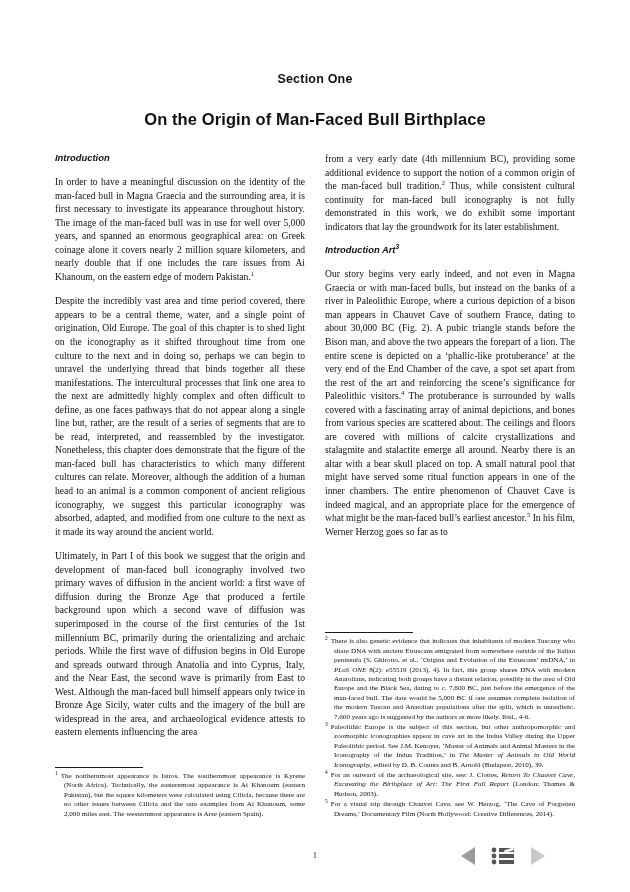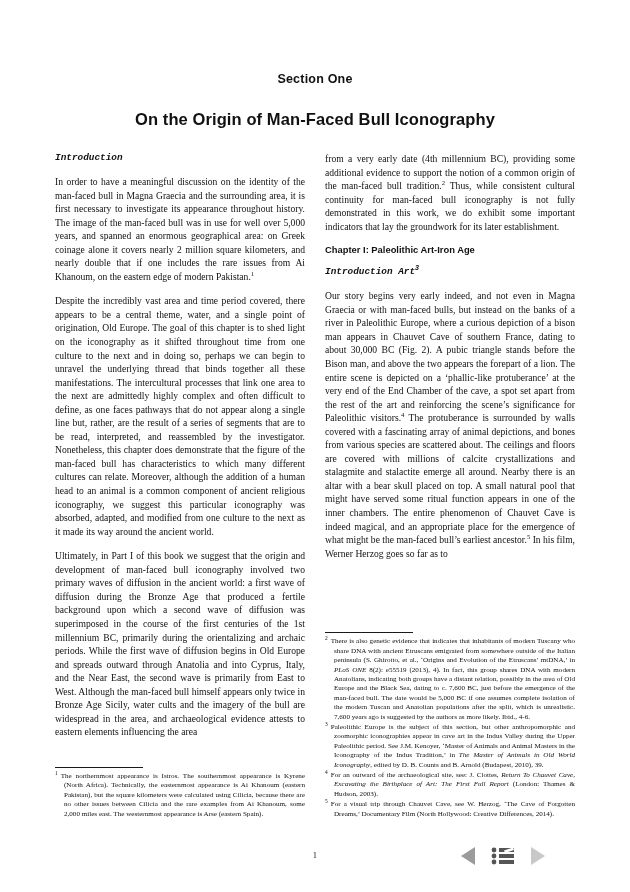--- a/index.html
+++ b/index.html
@@ -54,21 +54,21 @@
     height: 670px;
     display: flex;
     gap: 20px;
   }
   .col {
     width: 250px;
     position: relative;
   }
 
   .subhead-italic {
-    font-family: Liberation Mono, monospace;
+    font-family: Liberation Sans, sans-serif;
     font-weight: bold;
     font-style: italic;
     font-size: 9.4px;
     margin: 0 0 12px 0;
   }
   .subhead-bold {
     font-family: "Liberation Sans", sans-serif;
     font-weight: bold;
     font-size: 9.4px;
     margin: 0 0 11px 0;
@@ -171,21 +171,21 @@
   .list-icon { display: block; }
   .fade-right { opacity: 0.55; }
 </style>
 </head>
 <body>
 
 <div class="page">
 
   <div class="head-block">
     <div class="section-label">Section One</div>
-    <h1 class="doc-title">On the Origin of Man-Faced Bull Iconography</h1>
+    <h1 class="doc-title">On the Origin of Man-Faced Bull Birthplace</h1>
   </div>
 
   <div class="columns">
 
     <div class="col col-left">
       <div class="subhead-italic">Introduction</div>
 
       <p class="body"><span>In order to have a meaningful discussion on the identity of the man-faced bull in Magna Graecia and the surrounding area, it is first necessary to investigate its appearance throughout history.  The image of the man-faced bull was in use for well over 5,000 years, and spanned an enormous geographical area: on Greek coinage alone it covers nearly 2 million square kilometers, and nearly double that if one includes the rare issues from Ai Khanoum, on the eastern edge of modern Pakistan.</span><sup>1</sup></p>
 
       <p class="body">Despite the incredibly vast area and time period covered, there appears to be a central theme, water, and a single point of origination, Old Europe.   The goal of this chapter is to shed light on the iconography as it shifted throughout time from one culture to the next and in doing so, perhaps we can begin to unravel the underlying thread that binds together all these manifestations.  The intercultural processes that link one area to the next are admittedly highly complex and often difficult to define, as one faces pathways that do not appear along a single line but, rather, are the result of a series of segments that are to be read, interpreted, and reassembled by the investigator. Nonetheless, this chapter does demonstrate that the figure of the man-faced bull has characteristics to which many different cultures can relate.  Moreover, although the addition of a human head to an animal is a common component of ancient religious iconography, we suggest this particular iconography was absorbed, adapted, and modified from one culture to the next as it made its way around the ancient world.</p>
@@ -195,21 +195,20 @@
       <div class="footnotes">
         <div class="fn-rule"></div>
         <p class="fn"><span class="fn-num">1</span><span>The northernmost appearance is Istros. The southernmost appearance is Kyrene (North Africa). Technically, the easternmost appearance is Ai Khanoum (eastern Pakistan), but  the square kilometers were calculated using Cilicia, because there are no other issues between Cilicia and the rare examples from Ai Khanoum, some 2,000 miles east. The westernmost appearance is Arse (eastern Spain).</span></p>
       </div>
     </div>
 
     <div class="col col-right">
 
       <p class="body"><span>from a very early date (4th millennium BC), providing some additional evidence to support  the notion of a common origin of the man-faced bull tradition.</span><sup>2</sup><span> Thus, while consistent cultural continuity for man-faced bull iconography is not fully demonstrated in this work, we do exhibit some important indicators that lay the groundwork for its later establishment.</span></p>
 
-      <div class="subhead-bold">Chapter I: Paleolithic Art-Iron Age</div>
 
       <div class="subhead-italic"><span>Introduction Art</span><sup>3</sup></div>
 
       <p class="body"><span>Our story begins very early indeed, and not even in Magna Graecia or with man-faced bulls, but instead on the banks of a river in Paleolithic Europe, where a curious depiction of a bison man appears in Chauvet Cave of southern France, dating to about 30,000 BC (Fig. 2).  A pubic triangle stands before the Bison man, and above the two appears the forepart of a lion. The entire scene is depicted on a ‘phallic-like protuberance’ at the very end of the End Chamber of the cave, a spot set apart from the rest of the art and reinforcing the scene’s significance for Paleolithic visitors.</span><sup>4</sup><span> The protuberance is surrounded by walls covered with a fascinating array of animal depictions, and bones from various species are scattered about.  The ceilings and floors are covered with millions of calcite crystallizations and stalagmite and stalactite emerge all around. Nearby there is an altar with a bear skull placed on top.  A small natural pool that might have served some ritual function appears in one of the inner chambers. The entire phenomenon of Chauvet Cave is indeed magical, and an appropriate place for the emergence of what might be the man-faced bull’s earliest ancestor.</span><sup>5</sup><span>  In his film, Werner Herzog goes so far as to</span></p>
 
       <div class="footnotes">
         <div class="fn-rule"></div>
         <p class="fn"><span class="fn-num">2</span><span><span>There is also genetic evidence that indicates that inhabitants of modern Tuscany who share DNA with ancient Etruscans emigrated from somewhere outside of the Italian peninsula (S. Ghirotto, et al., ‘Origins and Evolution of the Etruscans’ mtDNA,’ in </span><i>PLoS ONE</i><span> 8(2): e55519 (2013), 4). In fact, this group shares DNA with  modern Anatolians, indicating both groups have a distant relation, possibly in the area of Old Europe and the Black Sea, dating to c. 7,600 BC, just before the emergence of the man-faced bull. The date would be 5,000 BC if one assumes complete isolation of the modern Tuscan and Anatolian populations after the split, which is unrealistic.  7,600 years ago is suggested by the authors as more likely.  Ibid., 4-6.</span></span></p>
         <p class="fn"><span class="fn-num">3</span><span><span>Paleolithic Europe is the subject of this section, but other anthropomorphic and zoomorphic iconographies appear in cave art in the Indus Valley during the Upper Paleolithic period. See J.M. Kenoyer, ‘Master of Animals and Animal Masters in the Iconography of the Indus Tradition,’ in </span><i>The Master of Animals in Old World Iconography</i><span>, edited by D. B. Counts and B. Arnold (Budapest, 2010), 39.</span></span></p>
         <p class="fn"><span class="fn-num">4</span><span><span>For an outward of the archaeological site, see: J. Clottes, </span><i>Return To Chauvet Cave, Excavating the Birthplace of Art: The First Full Report</i><span> (London: Thames &amp; Hudson, 2003).</span></span></p>

